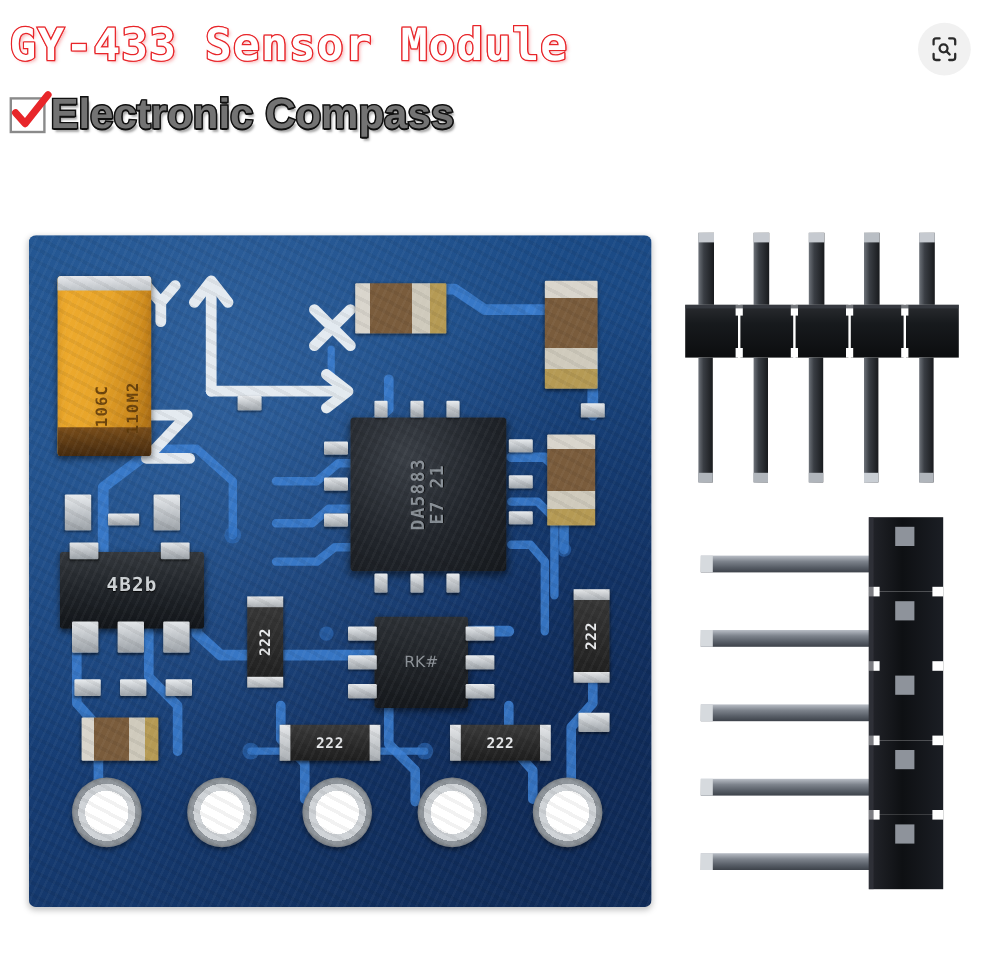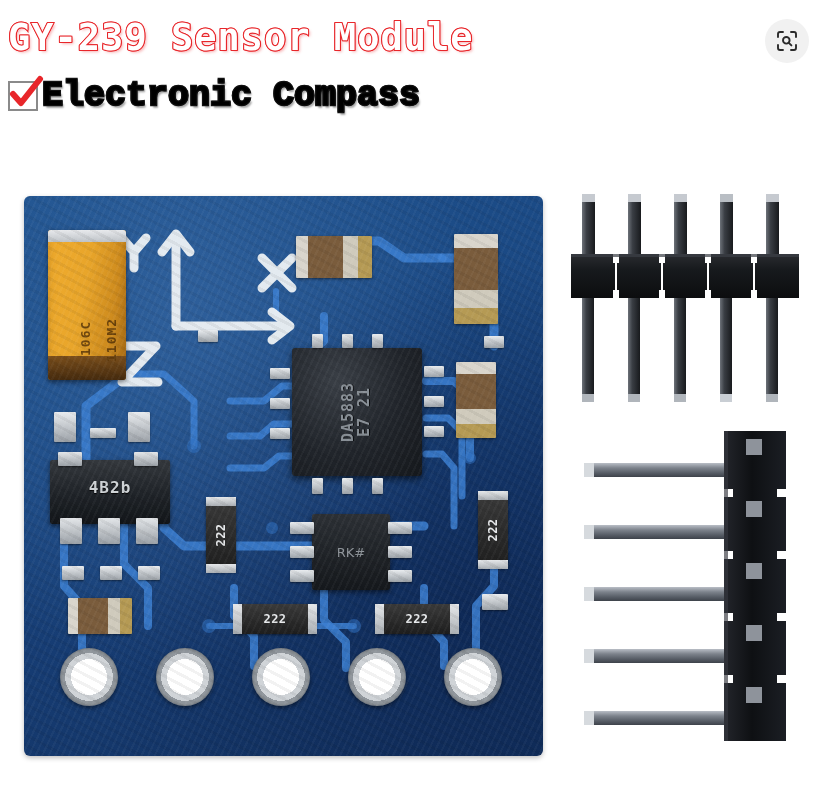--- a/index.html
+++ b/index.html
@@ -60,25 +60,25 @@
   .checkbox svg {
     position: absolute;
     left: -3px;
     top: -8px;
     width: 38px;
     height: 38px;
     overflow: visible;
   }
 
   .bullet-text {
-    font-family: Liberation Mono, monospace;
+    font-family: Liberation Sans, sans-serif;
     font-size: 35px;
     font-weight: bold;
     letter-spacing: 0px;
-    color: #000000;
+    color: #737373;
     -webkit-text-stroke: 2.4px #111111;
     paint-order: stroke fill;
     text-shadow:
        1px 0 0 #111, -1px 0 0 #111,
        0 1px 0 #111, 0 -1px 0 #111,
        2px 3px 2px rgba(0,0,0,.35);
   }
 
   
   .scan-btn {
@@ -268,21 +268,21 @@
   
   #header-straight { position: absolute; left: 568px; top: 182px; width: 234px; height: 236px; }
   #header-angled  { position: absolute; left: 568px; top: 425px; width: 230px; height: 330px; }
   #header-straight svg, #header-angled svg { width: 100%; height: 100%; display: block; }
 </style>
 </head>
 <body>
 
 <div id="page">
 
-  <div class="title">GY-239 Sensor Module</div>
+  <div class="title">GY-433 Sensor Module</div>
 
   <div class="bullet bullet-1">
     <span class="checkbox">
       <svg viewBox="0 0 38 38" aria-hidden="true">
         <path d="M6 19 L14 28 L33 4" fill="none" stroke="#e8262a" stroke-width="6" stroke-linecap="round" stroke-linejoin="round"></path>
       </svg>
     </span>
     <span class="bullet-text">Electronic Compass</span>
   </div>
 

